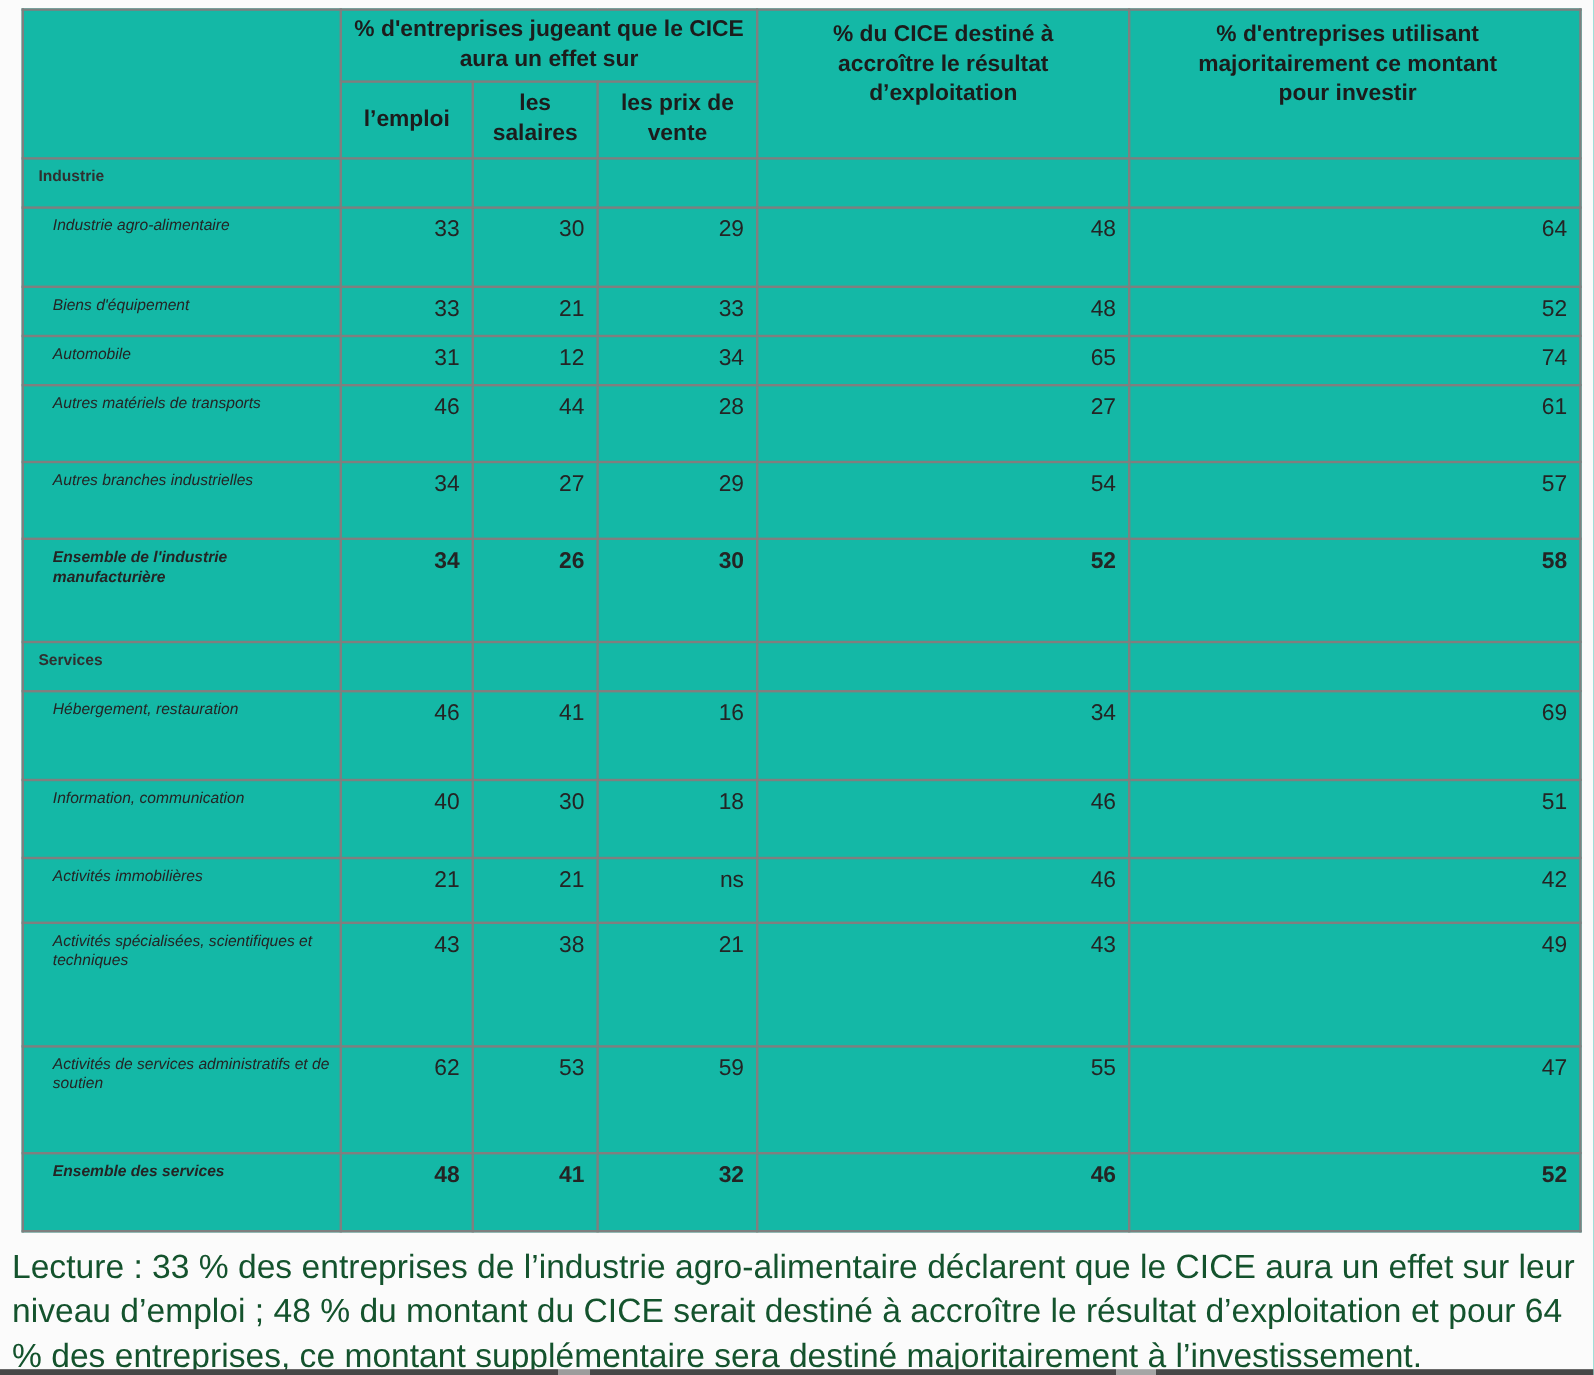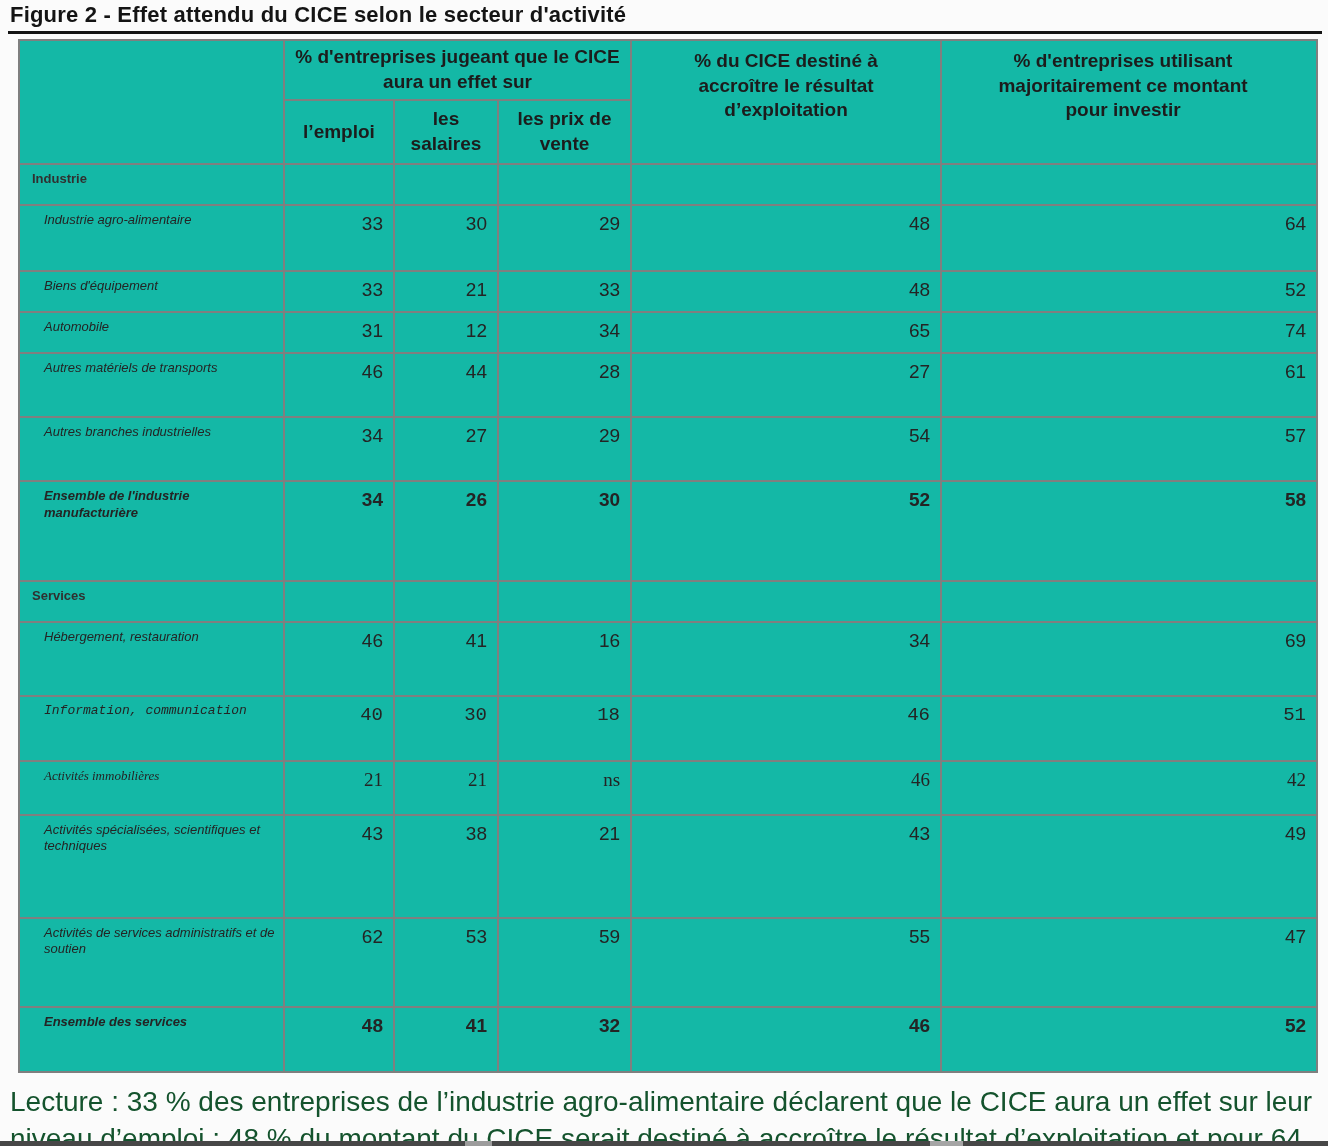--- a/index.html
+++ b/index.html
@@ -73,21 +73,20 @@
       #474747 492px,#474747 930px,
       #a5a5a5 930px,#a5a5a5 963px,
       #474747 963px,#474747 1328px);
   }
 </style>
 </head>
 <body>
 
 <div class="page">
 
-  <h1 class="fig-title">Figure 2 - Effet attendu du CICE selon le secteur d'activité</h1>
 
   <table class="cice">
     <colgroup>
       <col style="width:265px">
       <col style="width:110px">
       <col style="width:104px">
       <col style="width:133px">
       <col style="width:310px">
       <col style="width:376px">
     </colgroup>
@@ -146,21 +145,21 @@
           <td class="num">61</td>
         </tr>
         <tr class="row-data" style="height: 64px;">
           <td class="label">Autres branches industrielles</td>
           <td class="num">34</td>
           <td class="num">27</td>
           <td class="num">29</td>
           <td class="num">54</td>
           <td class="num">57</td>
         </tr>
-        <tr class="row-total" style="height: 100px;">
+        <tr class="row-total" style="height: 86px;">
           <td class="label">Ensemble de l'industrie manufacturière</td>
           <td class="num">34</td>
           <td class="num">26</td>
           <td class="num">30</td>
           <td class="num">52</td>
           <td class="num">58</td>
         </tr>
         <tr class="row-section" style="height: 40px;">
           <td class="label">Services</td>
           <td class="num"></td>
@@ -170,29 +169,29 @@
           <td class="num"></td>
         </tr>
         <tr class="row-data" style="height: 74px;">
           <td class="label">Hébergement, restauration</td>
           <td class="num">46</td>
           <td class="num">41</td>
           <td class="num">16</td>
           <td class="num">34</td>
           <td class="num">69</td>
         </tr>
-        <tr class="row-data" style="height: 65px; font-family: Liberation Mono, monospace;">
+        <tr class="row-data" style="height: 65px;">
           <td class="label">Information, communication</td>
           <td class="num">40</td>
           <td class="num">30</td>
           <td class="num">18</td>
           <td class="num">46</td>
           <td class="num">51</td>
         </tr>
-        <tr class="row-data" style="height: 54px; font-family: Liberation Serif, serif;">
+        <tr class="row-data" style="height: 54px;">
           <td class="label">Activités immobilières</td>
           <td class="num">21</td>
           <td class="num">21</td>
           <td class="num">ns</td>
           <td class="num">46</td>
           <td class="num">42</td>
         </tr>
         <tr class="row-data" style="height: 103px;">
           <td class="label">Activités spécialisées, scientifiques et techniques</td>
           <td class="num">43</td>

